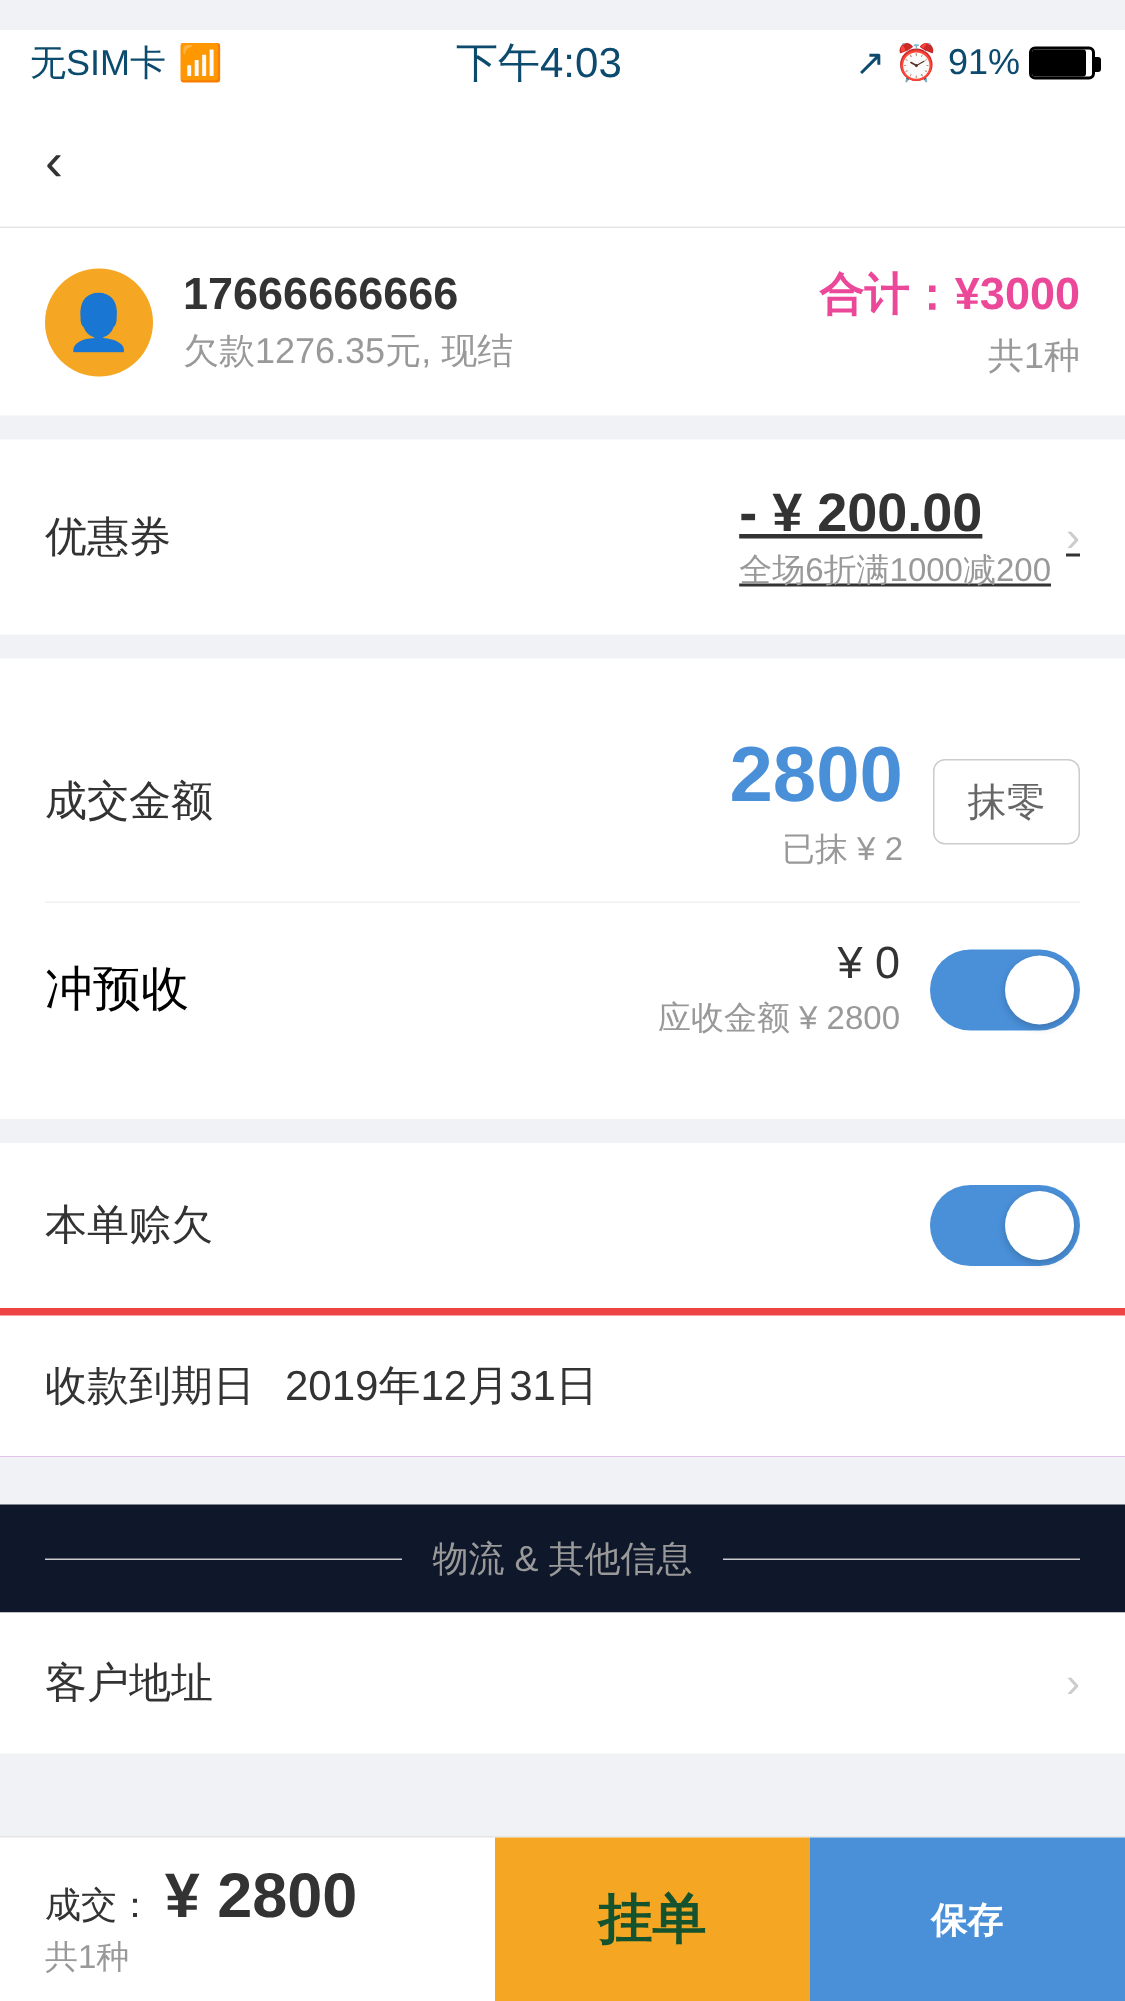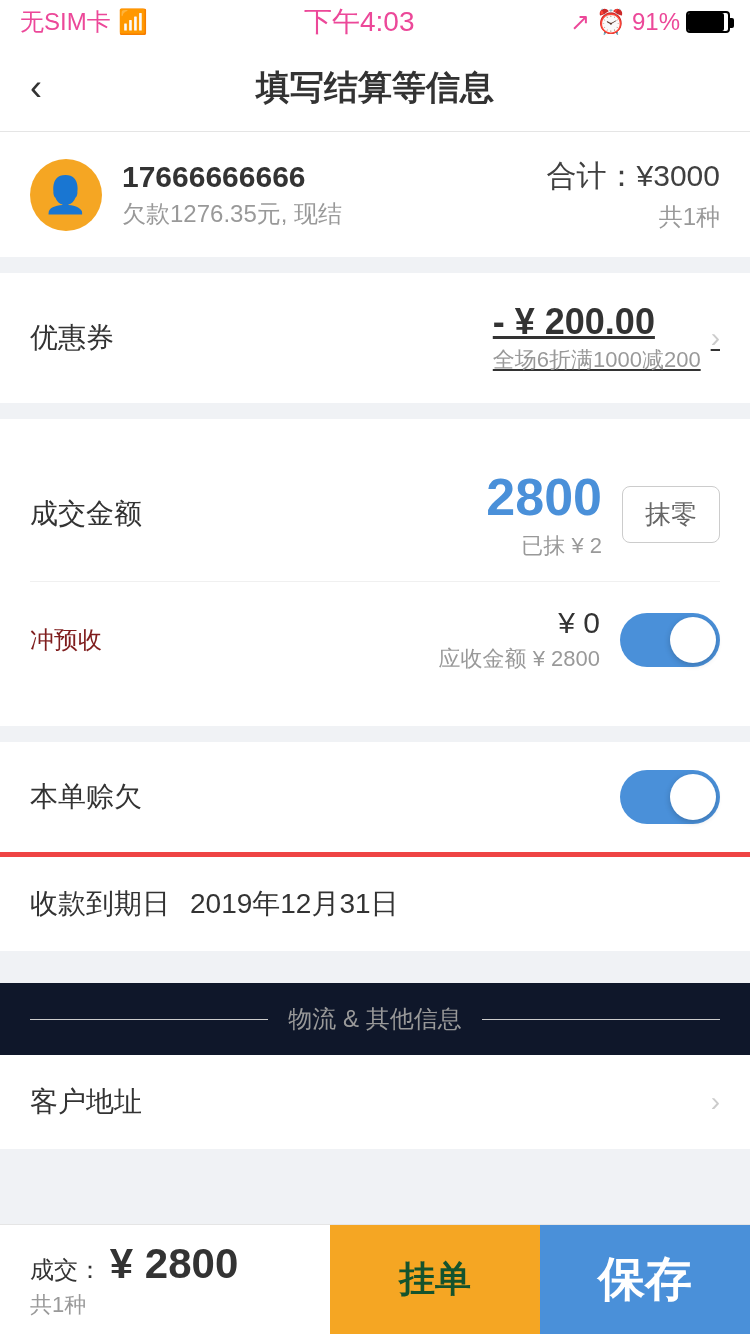--- a/index.html
+++ b/index.html
@@ -15,21 +15,22 @@
 
     
     .status-bar {
       height: 44px;
       background: #fff;
       display: flex;
       align-items: center;
       justify-content: space-between;
       padding: 0 20px;
       font-size: 24px;
-      color: #ec4899;
+      color: #0c4a6e;
+      margin-top: 20px;
     }
     .status-left { display: flex; align-items: center; gap: 8px; }
     .status-center { font-size: 28px; font-weight: 500; }
     .status-right { display: flex; align-items: center; gap: 6px; font-size: 24px; }
     .battery-icon {
       width: 44px; height: 22px; border: 2px solid #000; border-radius: 4px;
       position: relative; display: inline-block;
     }
     .battery-icon::after {
       content: ''; position: absolute; right: -6px; top: 5px;
@@ -89,21 +90,21 @@
     .user-left { display: flex; align-items: center; gap: 20px; }
     .avatar {
       width: 72px; height: 72px; border-radius: 50%;
       background: #f5a623;
       display: flex; align-items: center; justify-content: center;
       color: #fff; font-size: 36px;
     }
     .user-info .phone { font-size: 30px; font-weight: 600; color: #333; }
     .user-info .debt { font-size: 24px; color: #999; margin-top: 4px; }
     .user-right { text-align: right; }
-    .user-right .total { font-size: 30px; font-weight: 400; color: #404040; }
+    .user-right .total { font-size: 30px; font-weight: 700; color: #ec4899; }
     .user-right .count { font-size: 24px; color: #999; margin-top: 4px; }
 
     
     .coupon-row {
       background: #fff;
       padding: 28px 30px;
       display: flex;
       align-items: center;
       justify-content: space-between;
       margin-bottom: 16px;
@@ -141,21 +142,21 @@
     }
 
     
     .pre-row {
       display: flex;
       align-items: center;
       justify-content: space-between;
       padding: 24px 0;
       border-top: 1px solid #f0f0f0;
     }
-    .pre-label { font-size: 24px; color: #7f1d1d; text-align: center; }
+    .pre-label { font-size: 32px; color: #000000; text-align: center; }
     .pre-right { display: flex; align-items: center; gap: 20px; }
     .pre-value-group { text-align: right; }
     .pre-value { font-size: 30px; color: #333; font-weight: 500; }
     .pre-sub { font-size: 22px; color: #999; margin-top: 4px; }
 
     
     .toggle {
       width: 100px; height: 54px;
       background: #4a90d9;
       border-radius: 27px;
@@ -246,21 +247,21 @@
       width: 210px; height: 110px;
       background: #f5a623;
       display: flex; align-items: center; justify-content: center;
       font-size: 36px; color: #14532d; font-weight: 600;
       cursor: pointer;
     }
     .btn-save {
       width: 210px; height: 110px;
       background: #4a90d9;
       display: flex; align-items: center; justify-content: center;
-      font-size: 47px; color: #fff; font-weight: 600;
+      font-size: 24px; color: #fff; font-weight: 600;
       cursor: pointer;
     }
   </style>
 </head>
 <body>
 
 <div class="status-bar">
   <div class="status-left">
     <span>无SIM卡</span>
     <span>📶</span>
@@ -271,21 +272,20 @@
     <span>⏰</span>
     <span>91%</span>
     <div class="battery-icon">
       <div class="battery-fill"></div>
     </div>
   </div>
 </div>
 
 <div class="nav-bar">
   <span class="nav-back">‹</span>
-  <span class="nav-title">填写结算等信息</span>
 </div>
 
 <div class="content">
 
   <div class="user-row card">
     <div class="user-left">
       <div class="avatar">
         <span>👤</span>
       </div>
       <div class="user-info">

